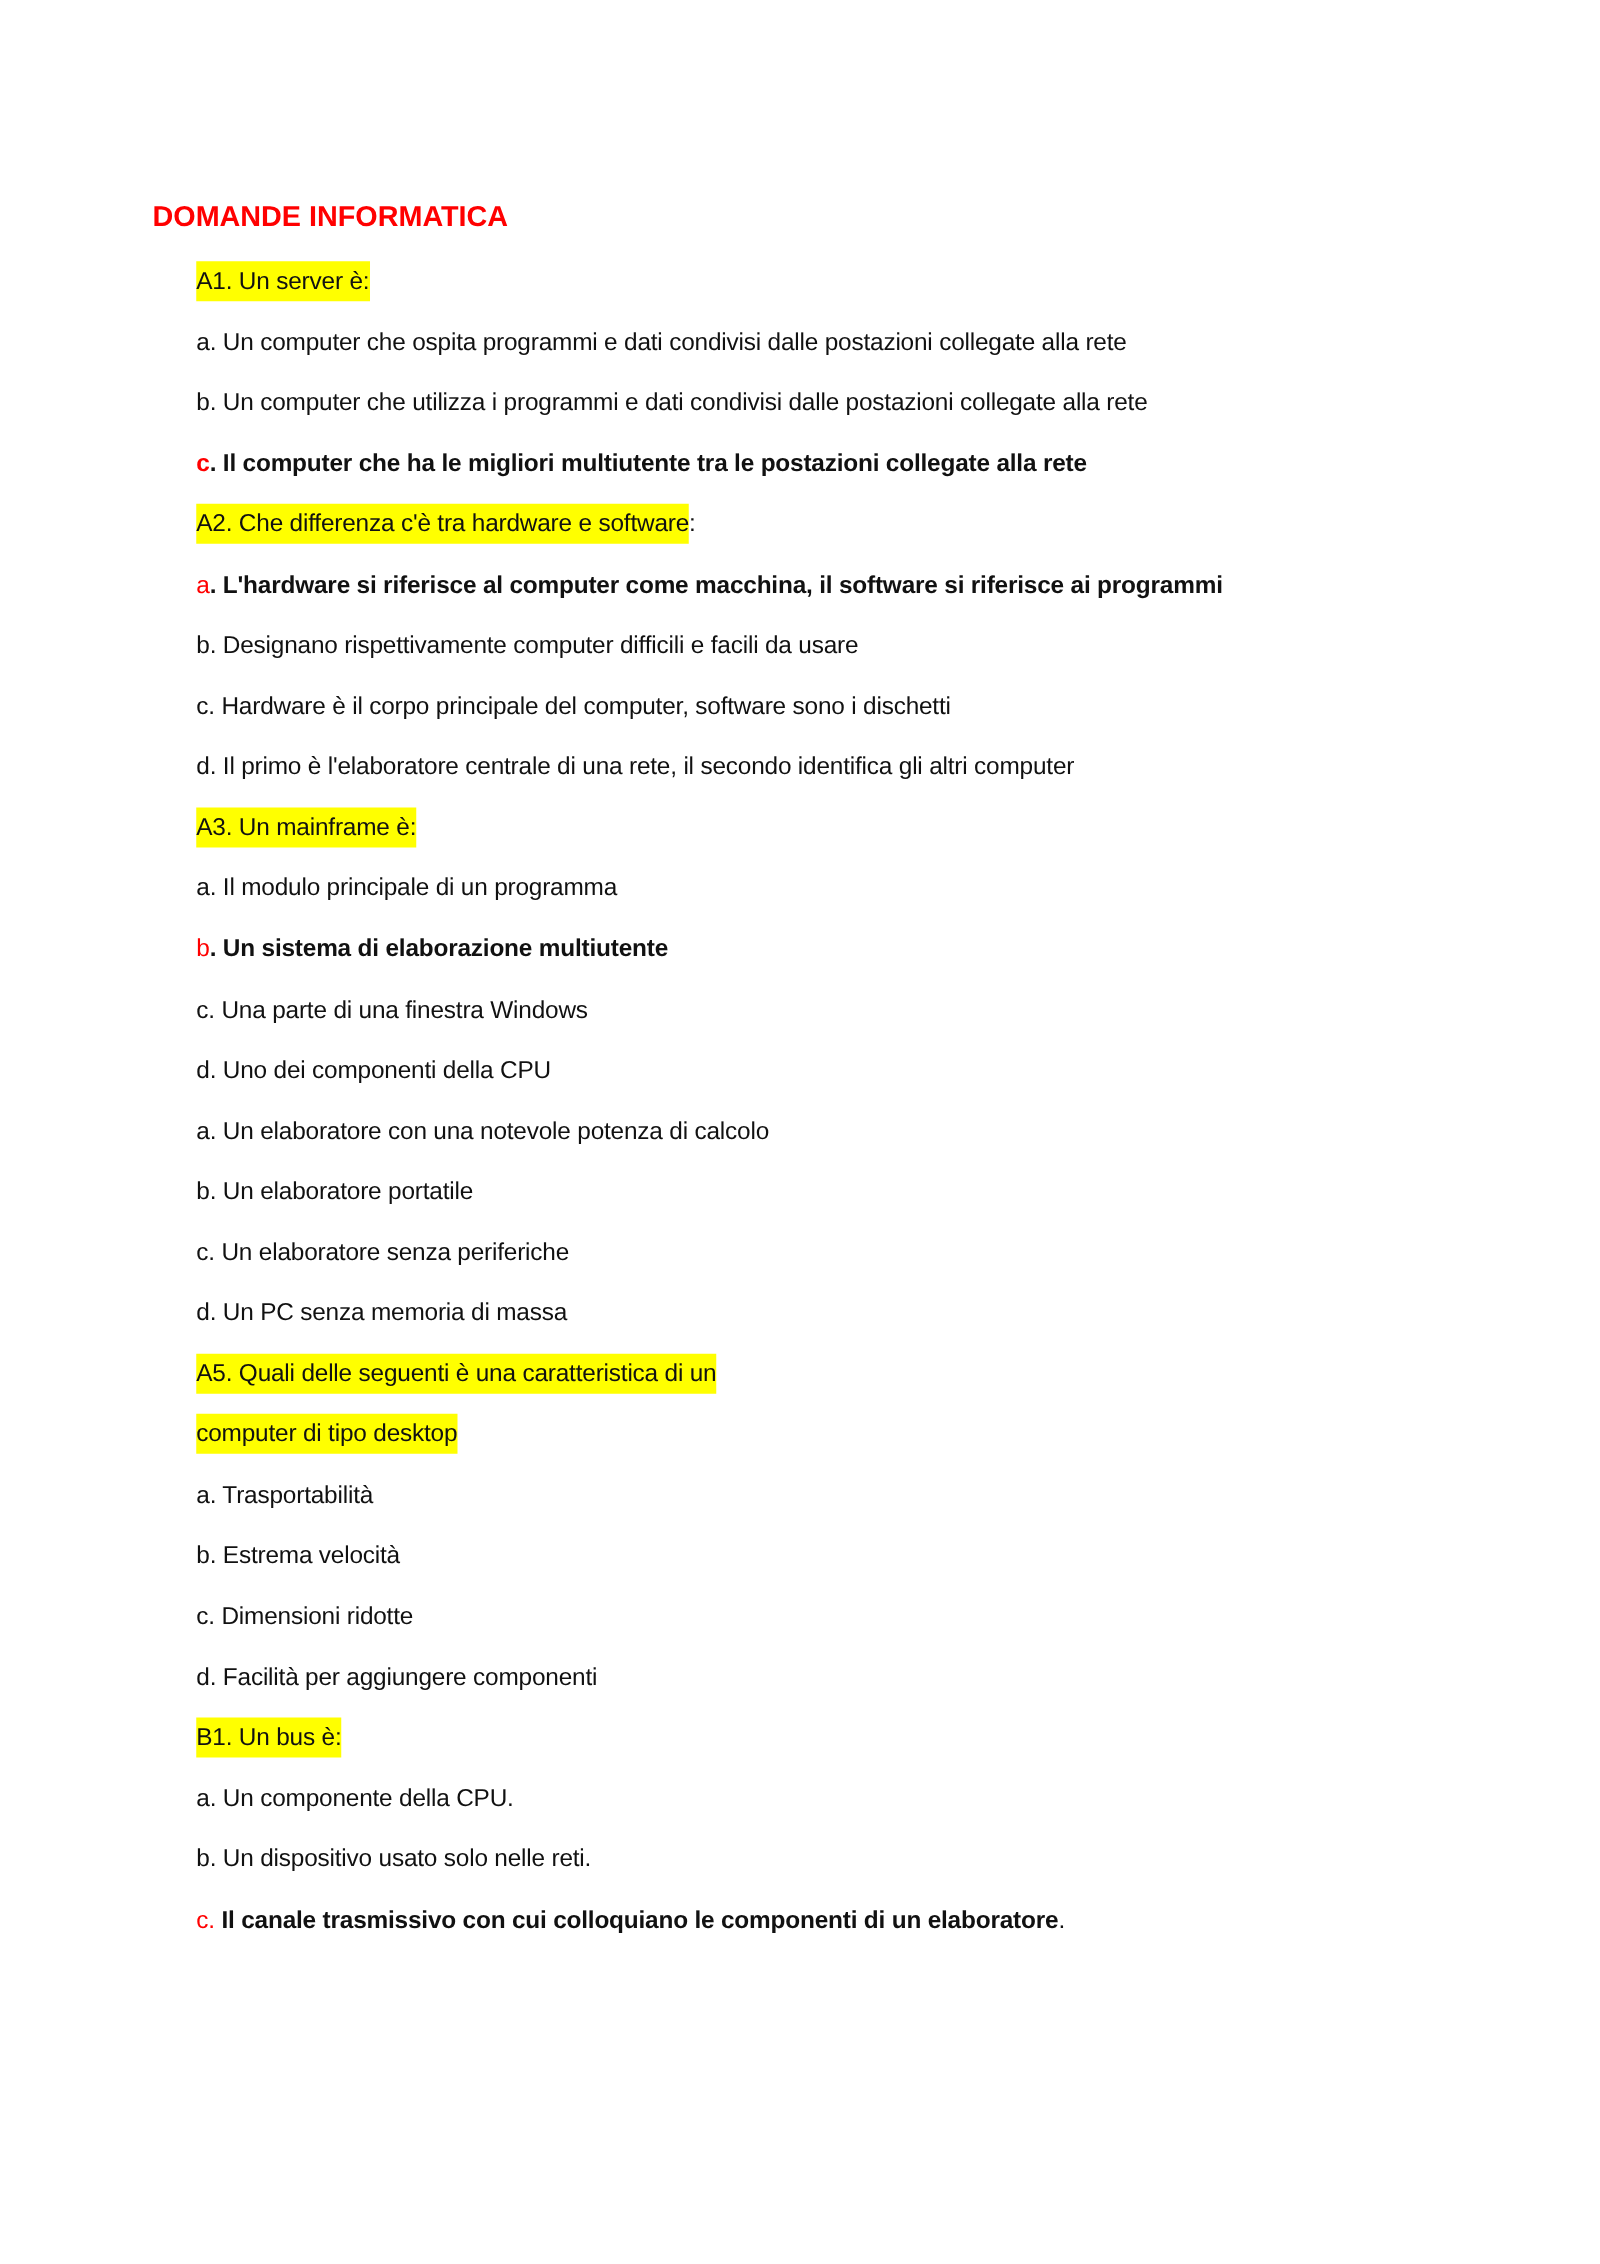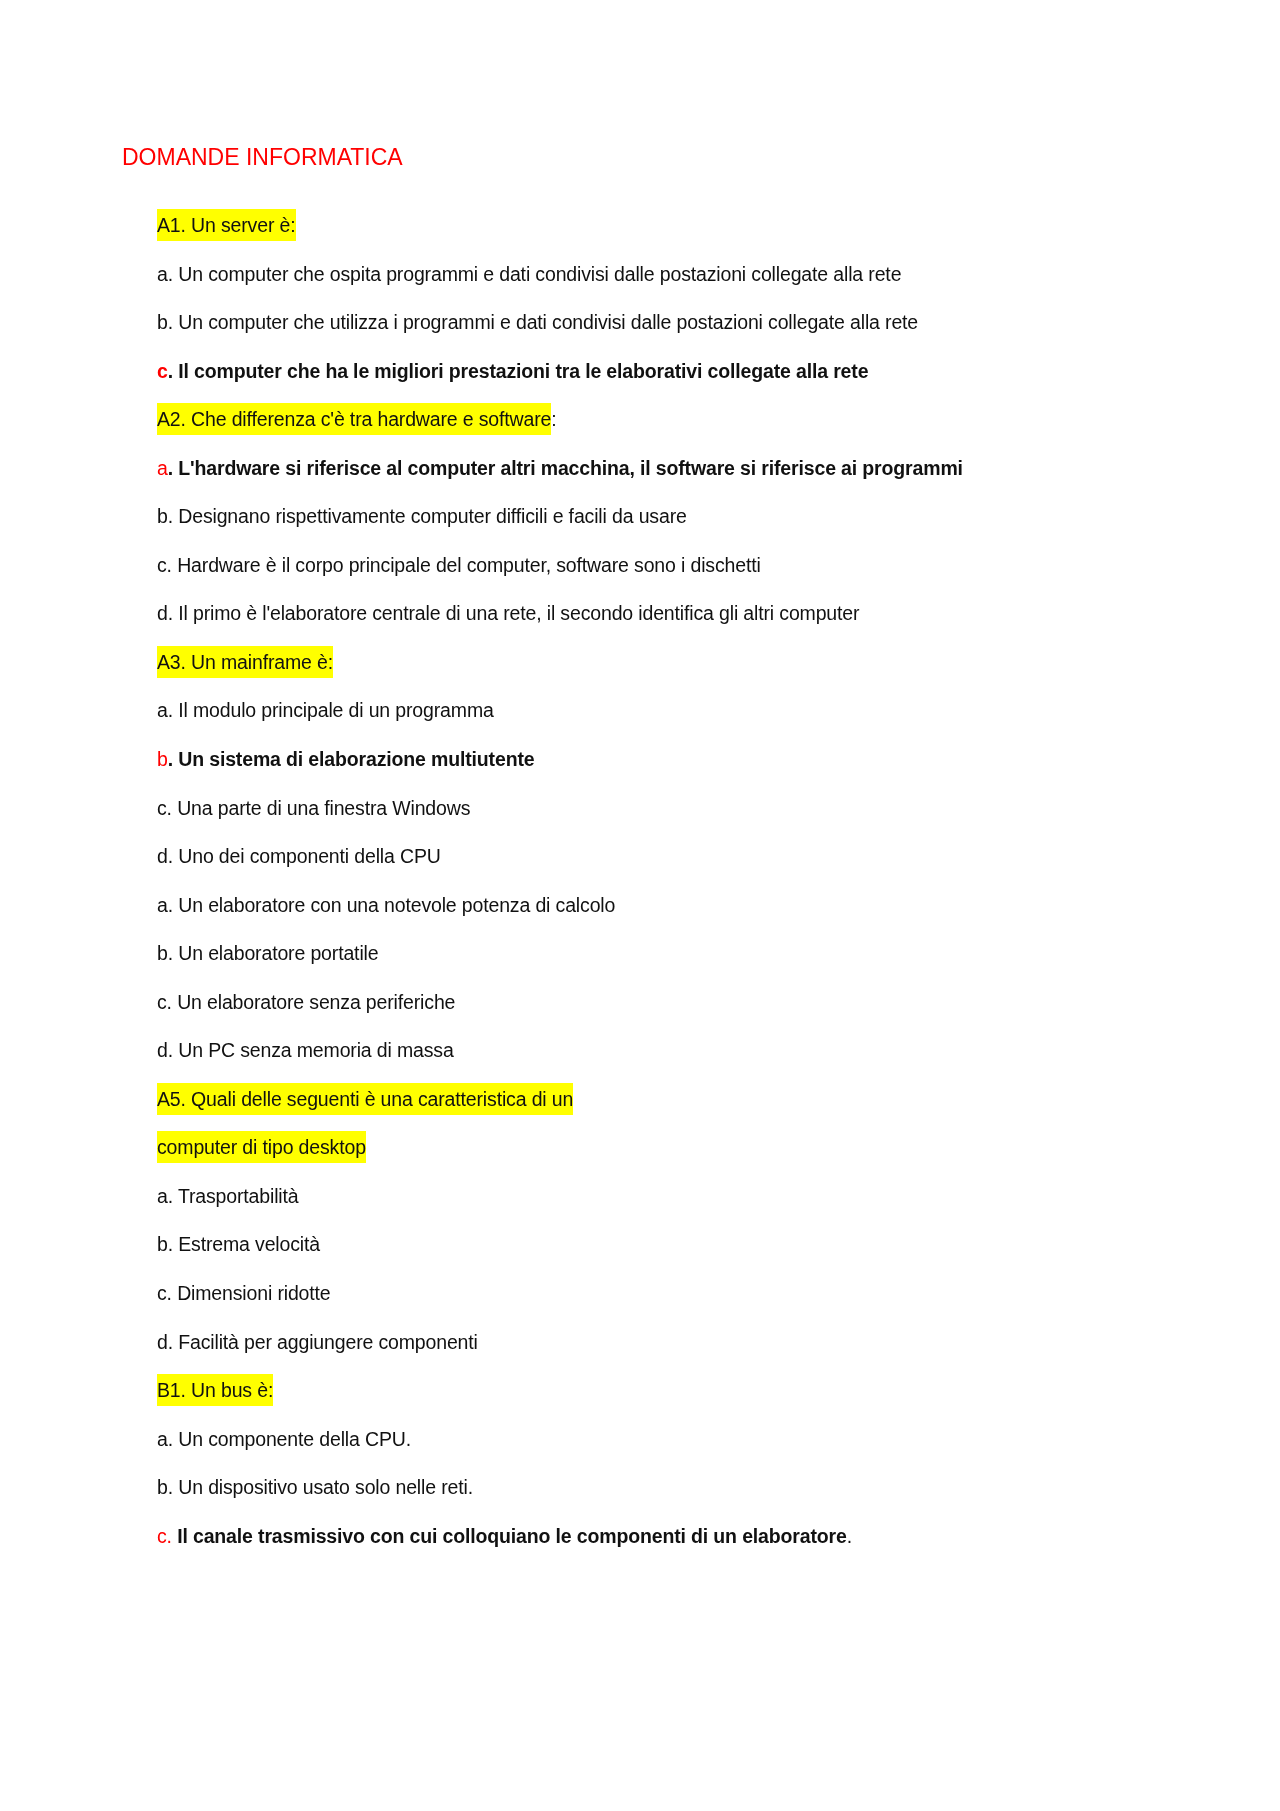--- a/index.html
+++ b/index.html
@@ -18,23 +18,23 @@
   .page {
     position: absolute;
     left: 0; top: 0;
     width: 1280px;
     height: 1811px;
     background: #ffffff;
   }
   .title {
     position: absolute;
     left: 122px;
-    top: 142px;
+    top: 158px;
     font-size: 23px;
-    font-weight: normal;
+    font-weight: bold;
     color: #ff0000;
     line-height: 30px;
     white-space: nowrap;
   }
   .content {
     position: absolute;
     left: 122px;
     top: 201px;
     width: 1040px;
   }
@@ -59,24 +59,24 @@
 <body>
 
 <div class="page">
   <div class="title">DOMANDE INFORMATICA</div>
 
   <div class="content">
 
     <div class="line"><span class="q-text">A1. Un server è:</span></div>
     <div class="line"><span>a</span><span style="white-space:pre">. </span><span>Un computer che ospita programmi e dati condivisi dalle postazioni collegate alla rete</span></div>
     <div class="line"><span>b</span><span style="white-space:pre">. </span><span>Un computer che utilizza i programmi e dati condivisi dalle postazioni collegate alla rete</span></div>
-    <div class="line bold"><span class="opt-letter correct">c</span><span style="white-space:pre">. </span><span>Il computer che ha le migliori prestazioni tra le elaborativi collegate alla rete</span></div>
+    <div class="line bold"><span class="opt-letter correct">c</span><span style="white-space:pre">. </span><span>Il computer che ha le migliori multiutente tra le postazioni collegate alla rete</span></div>
 
     <div class="line"><span class="q-text">A2. Che differenza c'è tra hardware e software</span><span>:</span></div>
-    <div class="line"><span class="opt-letter correct">a</span><span class="bold" style="white-space:pre">. </span><span class="bold">L'hardware si riferisce al computer altri macchina, il software si riferisce ai programmi</span></div>
+    <div class="line"><span class="opt-letter correct">a</span><span class="bold" style="white-space:pre">. </span><span class="bold">L'hardware si riferisce al computer come macchina, il software si riferisce ai programmi</span></div>
     <div class="line"><span>b</span><span style="white-space:pre">. </span><span>Designano rispettivamente computer difficili e facili da usare</span></div>
     <div class="line"><span>c</span><span style="white-space:pre">. </span><span>Hardware è il corpo principale del computer, software sono i dischetti</span></div>
     <div class="line"><span>d</span><span style="white-space:pre">. </span><span>Il primo è l'elaboratore centrale di una rete, il secondo identifica gli altri computer</span></div>
 
     <div class="line"><span class="q-text">A3. Un mainframe è:</span></div>
     <div class="line"><span>a</span><span style="white-space:pre">. </span><span>Il modulo principale di un programma</span></div>
     <div class="line"><span class="opt-letter correct">b</span><span class="bold" style="white-space:pre">. </span><span class="bold">Un sistema di elaborazione multiutente</span></div>
     <div class="line"><span>c</span><span style="white-space:pre">. </span><span>Una parte di una finestra Windows</span></div>
     <div class="line"><span>d</span><span style="white-space:pre">. </span><span>Uno dei componenti della CPU</span></div>
 

